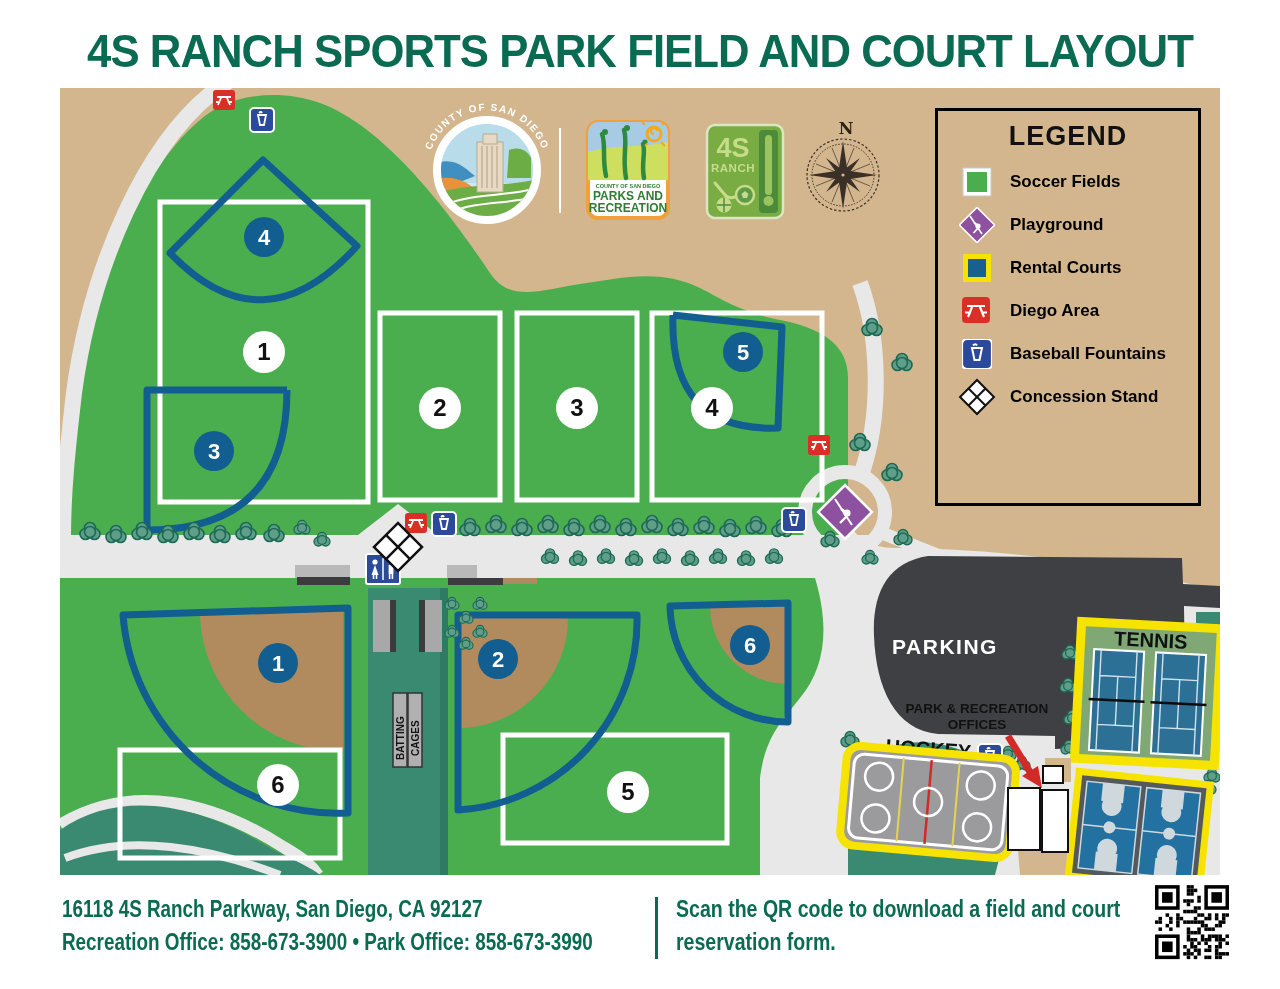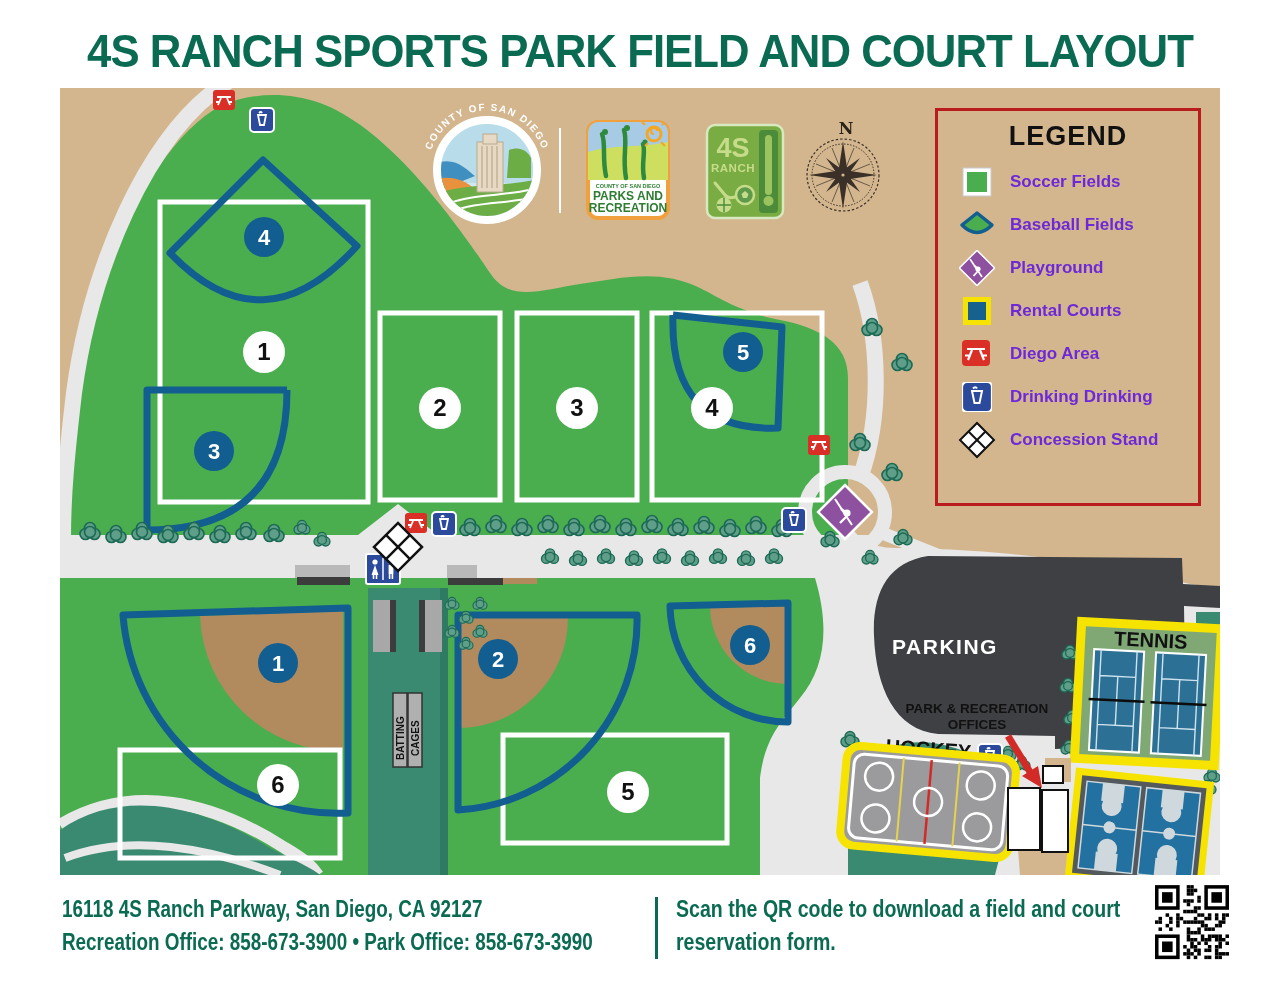--- a/index.html
+++ b/index.html
@@ -1,26 +1,26 @@
 <!DOCTYPE html>
 <html><head>
 <meta charset="utf-8">
 <style>
   html,body{margin:0;padding:0}
   body{width:1280px;height:989px;background:#fff;font-family:"Liberation Sans",sans-serif;position:relative;overflow:hidden}
   .page-title{position:absolute;top:24px;left:0;width:100%;margin:0;text-align:center;
     font-size:46px;font-weight:bold;color:#0a6b52;letter-spacing:-1px;transform:scaleX(.95)}
   .map{position:absolute;left:60px;top:88px;width:1160px;height:787px;background:#d3b68e}
   .map svg.base{position:absolute;left:0;top:0}
-  .legend{position:absolute;left:875px;top:20px;width:266px;height:398px;border:3px solid #b91c1c;
+  .legend{position:absolute;left:875px;top:20px;width:266px;height:398px;border:3px solid #000000;
     box-sizing:border-box;padding:8px 0 0 20px;background:transparent}
   .legend h2{margin:2px 20px 8px 0;text-align:center;font-size:27px;letter-spacing:1px;color:#111}
   .legend-row{display:flex;align-items:center;height:43px}
   .legend-icon{width:38px;display:flex;justify-content:center;align-items:center;margin-right:14px;flex:0 0 38px}
-  .legend-label{font-weight:bold;font-size:17px;color:#6d28d9}
+  .legend-label{font-weight:bold;font-size:17px;color:#000000}
   .footer-address{position:absolute;left:62px;top:893px;font-size:23px;font-weight:bold;color:#0a6b52;
     line-height:33px;transform:scaleX(.82);transform-origin:left top;white-space:nowrap}
   .footer-divider{position:absolute;left:655px;top:897px;width:3px;height:62px;background:#0a6b52}
   .footer-qr-text{position:absolute;left:676px;top:893px;font-size:23px;font-weight:bold;color:#0a6b52;
     line-height:33px;transform:scaleX(.85);transform-origin:left top;white-space:nowrap}
   .qr{position:absolute;left:1155px;top:885px}
 </style>
 </head>
 <body>
 
@@ -709,28 +709,20 @@
   <div class="legend">
     <h2>LEGEND</h2>
     <div class="legend-row">
       <span class="legend-icon">
         <svg width="32" height="32">
             <rect x="2" y="2" width="28" height="28" fill="#fff" stroke="#c9c9c9" stroke-width="1"></rect>
             <rect x="6" y="6" width="20" height="20" fill="#4aae4e"></rect>
           </svg>
       </span>
       <span class="legend-label">Soccer Fields</span>
-    </div>
-    <div class="legend-row">
-      <span class="legend-icon">
-        <svg width="36" height="30">
-            <path d="M18,3 L33,15 Q18,30 3,15 Z" fill="#4aae4e" stroke="#125e90" stroke-width="3.5" stroke-linejoin="round"></path>
-          </svg>
-      </span>
-      <span class="legend-label">Baseball Fields</span>
     </div>
     <div class="legend-row">
       <span class="legend-icon">
         <svg width="36" height="36">
             <g transform="translate(18,18)">
               <rect x="-12.5" y="-12.5" width="25" height="25" transform="rotate(45)" fill="#8e51a0" stroke="#fff" stroke-width="1.5"></rect>
               <path d="M-7,-9 L5,9" stroke="#fff" stroke-width="1.6"></path>
               <circle cx="1" cy="1" r="2.6" fill="#fff"></circle>
               <path d="M1,3 L-3.5,8 M1,0.5 L-3,-2.5" stroke="#fff" stroke-width="1.8"></path>
             </g>
@@ -756,21 +748,21 @@
       </span>
       <span class="legend-label">Diego Area</span>
     </div>
     <div class="legend-row">
       <span class="legend-icon">
         <svg width="30" height="30">
             <rect width="30" height="30" rx="5" fill="#2b4a9c" stroke="#fff" stroke-width="2.2"></rect>
             <path d="M10,9 H20 L17.5,21 H12.5 Z M11,6.5 Q13.5,4 15,6.5" stroke="#fff" stroke-width="2" fill="none"></path>
           </svg>
       </span>
-      <span class="legend-label">Drinking Drinking</span>
+      <span class="legend-label">Baseball Fountains</span>
     </div>
     <div class="legend-row">
       <span class="legend-icon">
         <svg width="38" height="38">
             <g transform="translate(19,19) rotate(45)">
               <rect x="-12" y="-12" width="24" height="24" fill="#fff" stroke="#111" stroke-width="2"></rect>
               <line x1="-12" y1="0" x2="12" y2="0" stroke="#111" stroke-width="2"></line>
               <line x1="0" y1="-12" x2="0" y2="12" stroke="#111" stroke-width="2"></line>
             </g>
           </svg>

